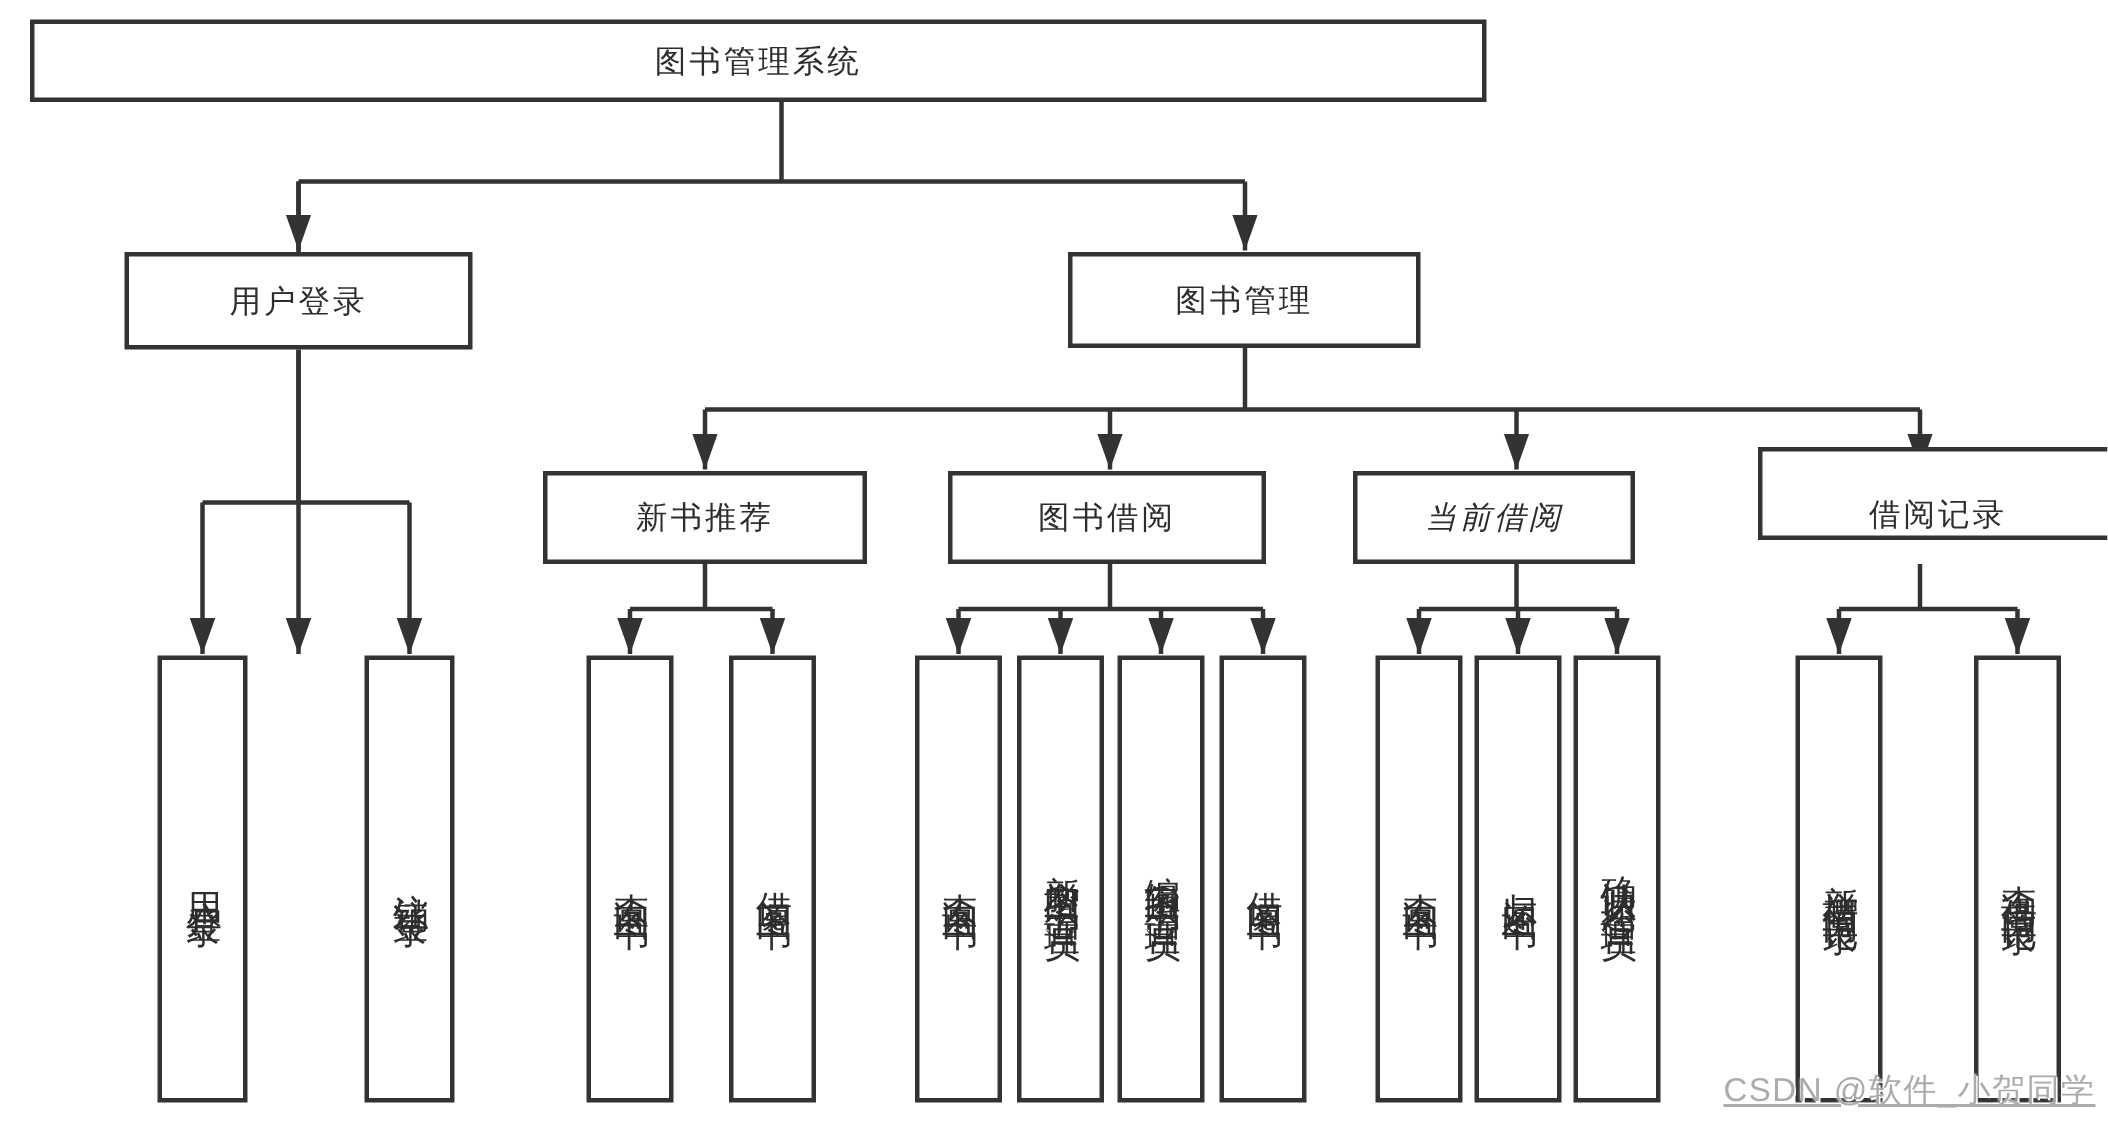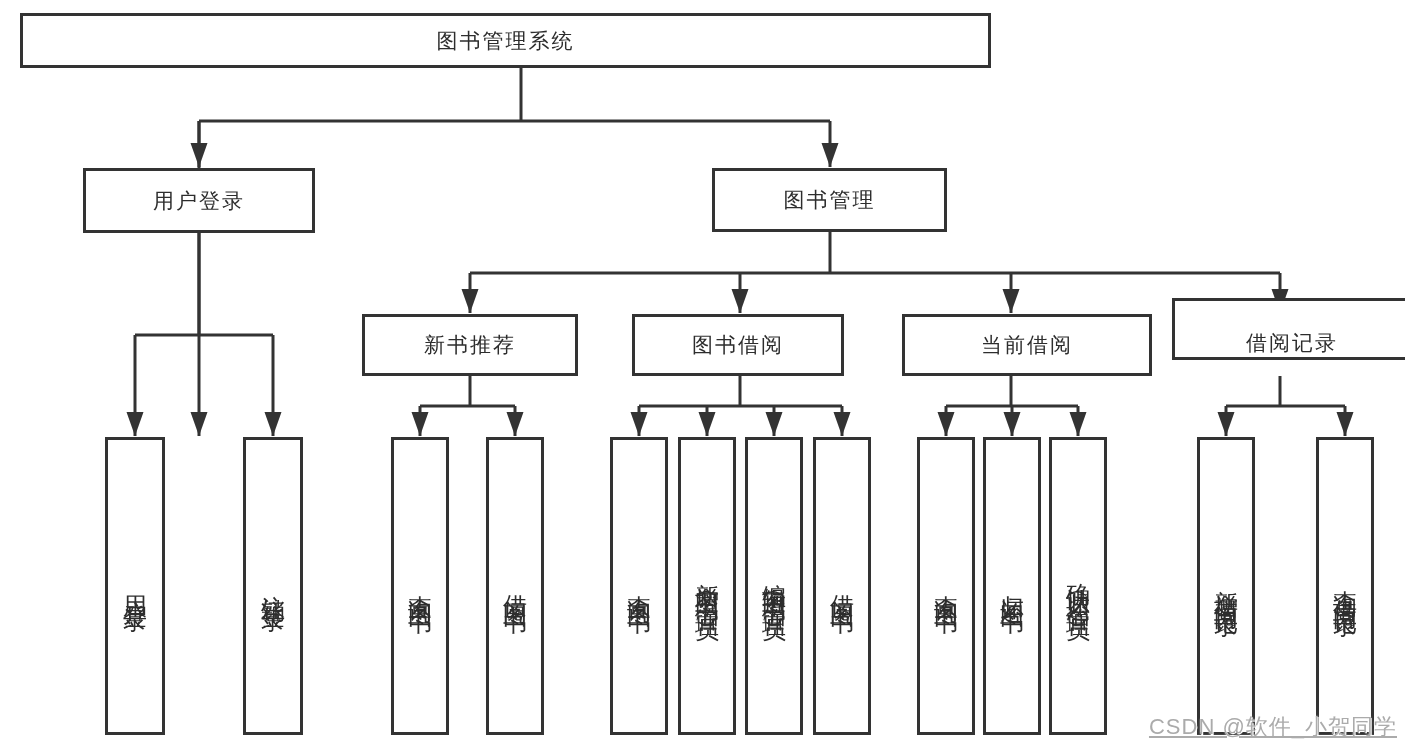--- a/index.html
+++ b/index.html
@@ -136,21 +136,21 @@
   <div class="node head" style="left:712px; top:168px; width:235px; height:64px;">
     <span class="lbl">图书管理</span>
   </div>
 
   <div class="node head" style="left:362px; top:314px; width:216px; height:62px;">
     <span class="lbl">新书推荐</span>
   </div>
   <div class="node head" style="left:632px; top:314px; width:212px; height:62px;">
     <span class="lbl">图书借阅</span>
   </div>
-  <div class="node head" style="left:902px; top:314px; width:250px; height:62px;">
+  <div class="node head" style="left:902px; top:314px; width:188px; height:62px;font-style:italic;">
     <span class="lbl">当前借阅</span>
   </div>
   <div class="node head" style="left:1172px; top:298px; width:240px; height:62px;align-items:flex-end;">
     <span class="lbl">借阅记录</span>
   </div>
 
   <div class="node leaf" style="left:105px; top:437px; width:60px; height:298px;">
     <span class="lbl">用户登录</span>
   </div>
   <div class="node leaf" style="left:243px; top:437px; width:60px; height:298px;">

